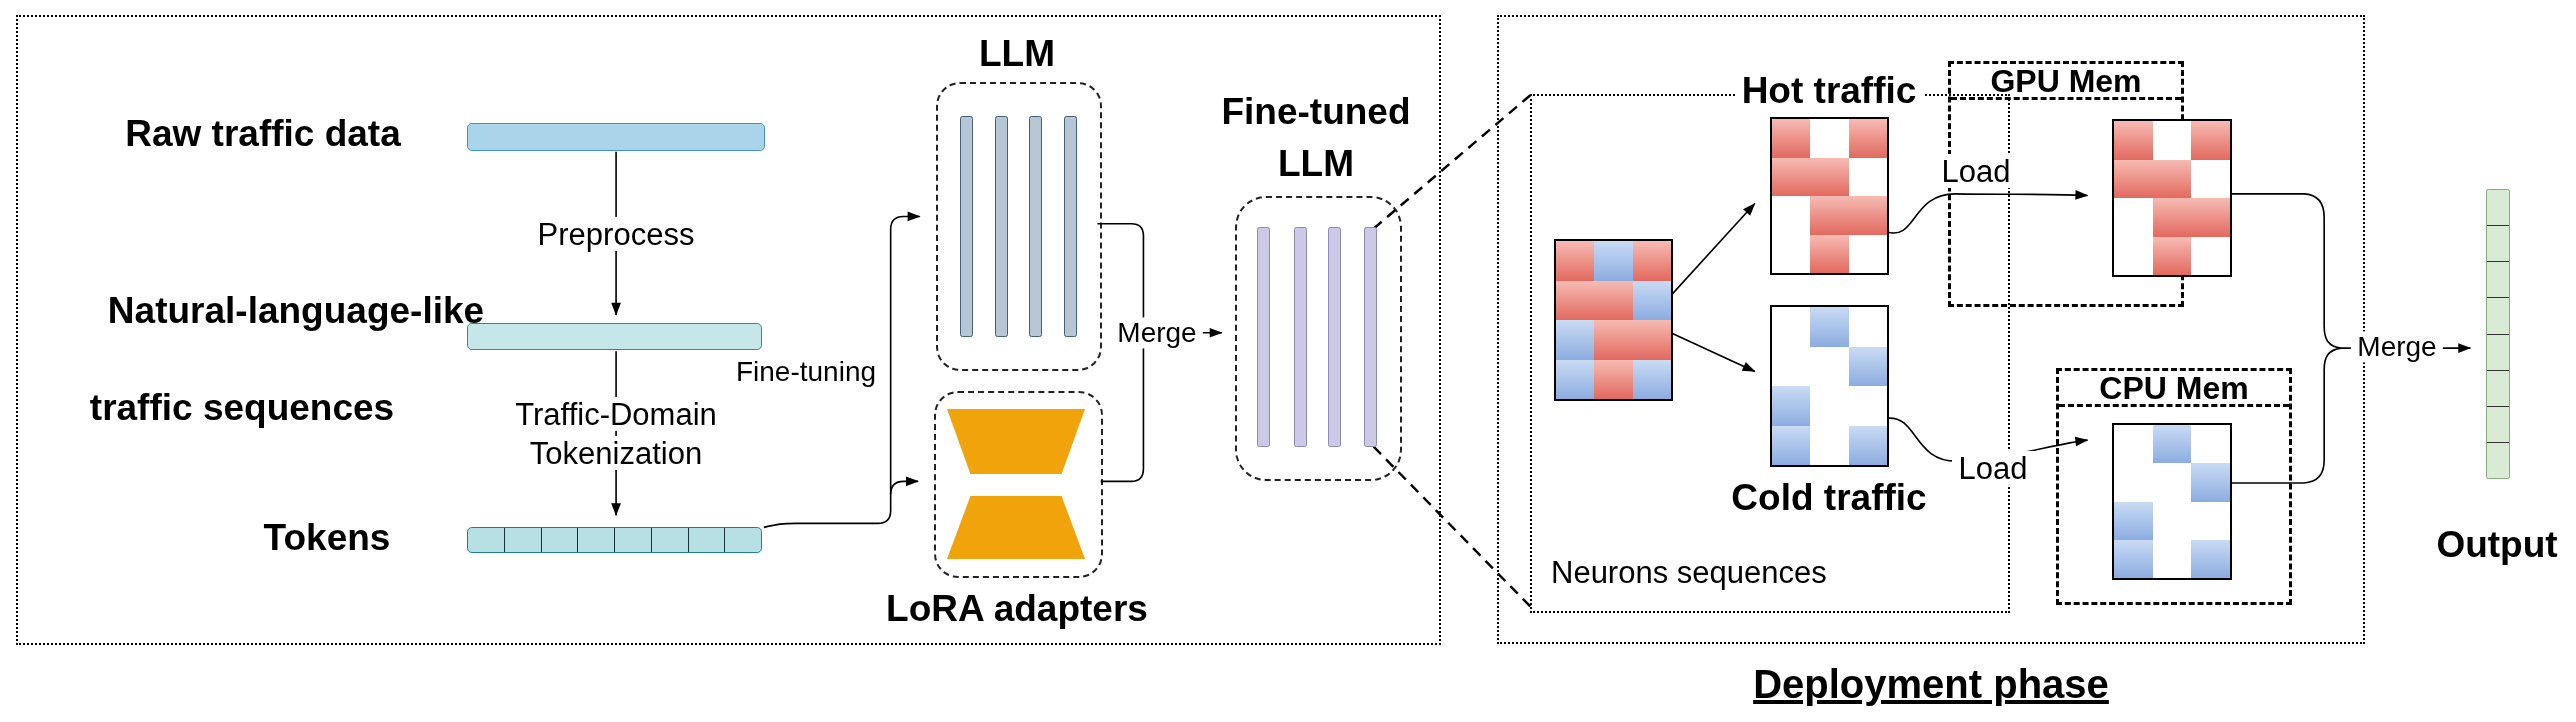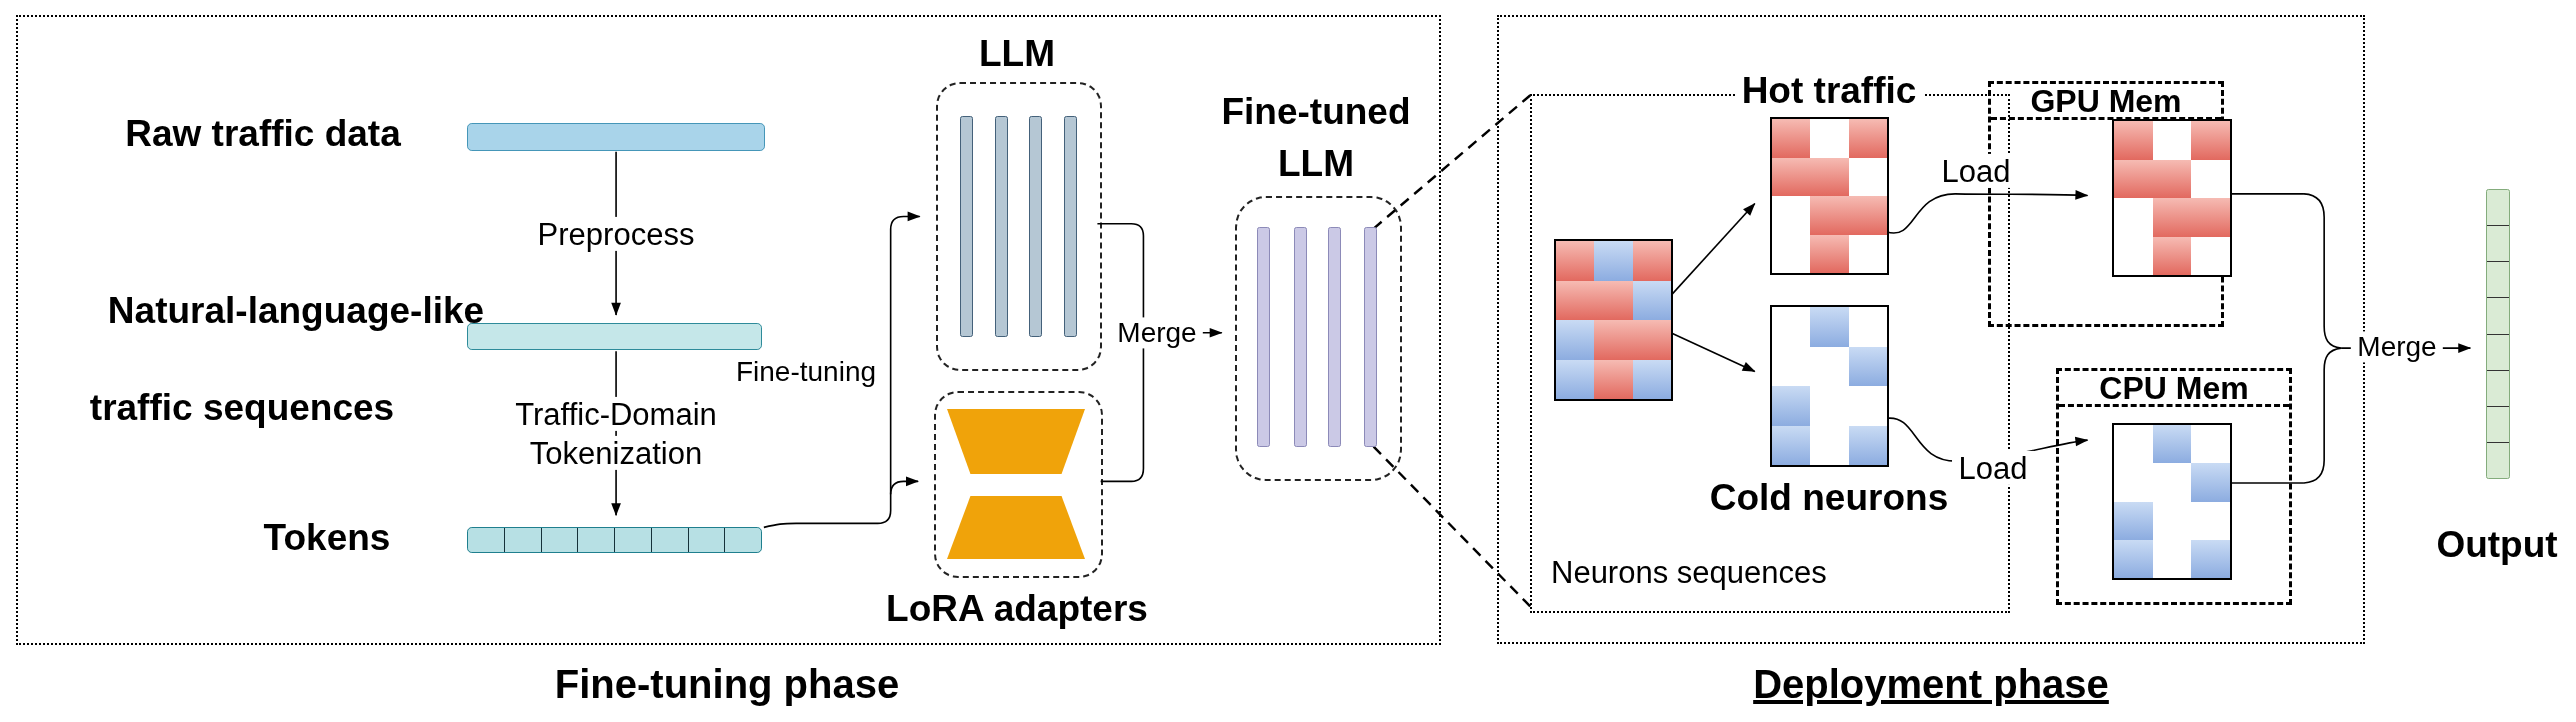--- a/index.html
+++ b/index.html
@@ -9,21 +9,21 @@
   .box{position:absolute;z-index:1;}
   .dotted{border:2.4px dotted #000;}
   .dashedbx{border:2.4px dashed #222;}
   .ldash{border:3.2px dashed #000;}
   .ftbox{left:16px;top:14.5px;width:1421px;height:626px;}
   .dpbox{left:1497px;top:14.5px;width:864px;height:625px;}
   .nabox{left:1530px;top:94px;width:476px;height:515px;}
   .llmbox{left:936px;top:82px;width:162px;height:285px;border-radius:24px;}
   .lorabox{left:934px;top:391px;width:165px;height:183px;border-radius:24px;}
   .ftllmbox{left:1235px;top:196px;width:163px;height:281px;border-radius:31px;}
-  .gpubox{left:1988px;top:61px;width:230px;height:240px;margin-top:20px;}
+  .gpubox{left:1948px;top:61px;width:230px;height:240px;}
   .cpubox{left:2056px;top:368px;width:230px;height:231px;}
   .memhdr{height:33px;line-height:34px;border-bottom:3.2px dashed #000;
           font-weight:bold;font-size:32px;text-align:center;}
   
   .wires{position:absolute;left:0;top:0;z-index:2;}
   
   .shape{position:absolute;z-index:3;}
   .hbar{border-radius:4.8px;}
   .bar1{left:467px;top:123px;width:296px;height:26px;background:var(--bar-blue-fill);border:1.6px solid var(--bar-blue-border);}
   .bar2{left:467px;top:323px;width:293px;height:25px;background:var(--bar-cyan-fill);border:1.6px solid var(--bar-cyan-border);}
@@ -222,24 +222,23 @@
   <div class="lab b46" style="left:242px;top:362px;margin-top:45px;">traffic sequences</div>
   <div class="lab r38 wbg" style="left:616px;top:414px;">Traffic-Domain</div>
   <div class="lab r38 wbg" style="left:616px;top:453px;">Tokenization</div>
   <div class="lab b46" style="left:327px;top:537px;">Tokens</div>
   <div class="lab r40 wbg" style="left:806px;top:372px;">Fine-tuning</div>
   <div class="lab b46" style="left:1017px;top:53px;">LLM</div>
   <div class="lab b46" style="left:1017px;top:608px;">LoRA adapters</div>
   <div class="lab r40 wbg" style="left:1157px;top:333px;">Merge</div>
   <div class="lab b46" style="left:1316px;top:111px;">Fine-tuned</div>
   <div class="lab b46" style="left:1316px;top:163px;">LLM</div>
-  <div class="lab b50" style="left:727px;top:684px;">Fine-tuning phase</div>
 
   <div class="lab b46 wbg" style="left:1829px;top:90px;">Hot traffic</div>
-  <div class="lab b46" style="left:1829px;top:497px;">Cold neurons</div>
+  <div class="lab b46" style="left:1829px;top:497px;">Cold traffic</div>
   <div class="lab-left r38" style="left:1551px;top:572px;">Neurons sequences</div>
   <div class="lab r38 wbg" style="left:1976px;top:171px;">Load</div>
   <div class="lab r38 wbg" style="left:1993px;top:468px;">Load</div>
   <div class="lab r40 wbg" style="left:2397px;top:347px;">Merge</div>
   <div class="lab b46" style="left:2497px;top:544px;">Output</div>
   <div class="lab b50" style="left:1931px;top:684px;text-decoration:underline;">Deployment phase</div>
 
 </div>
 
 

